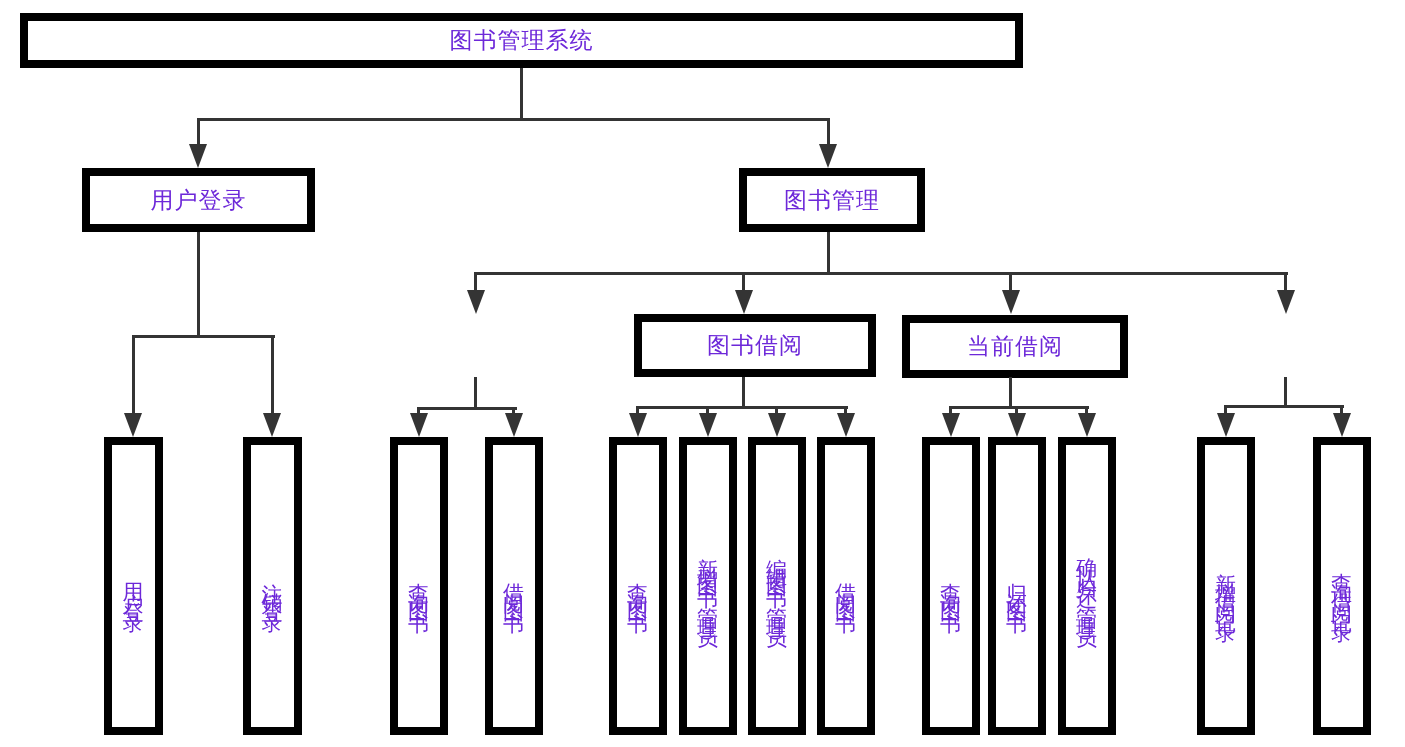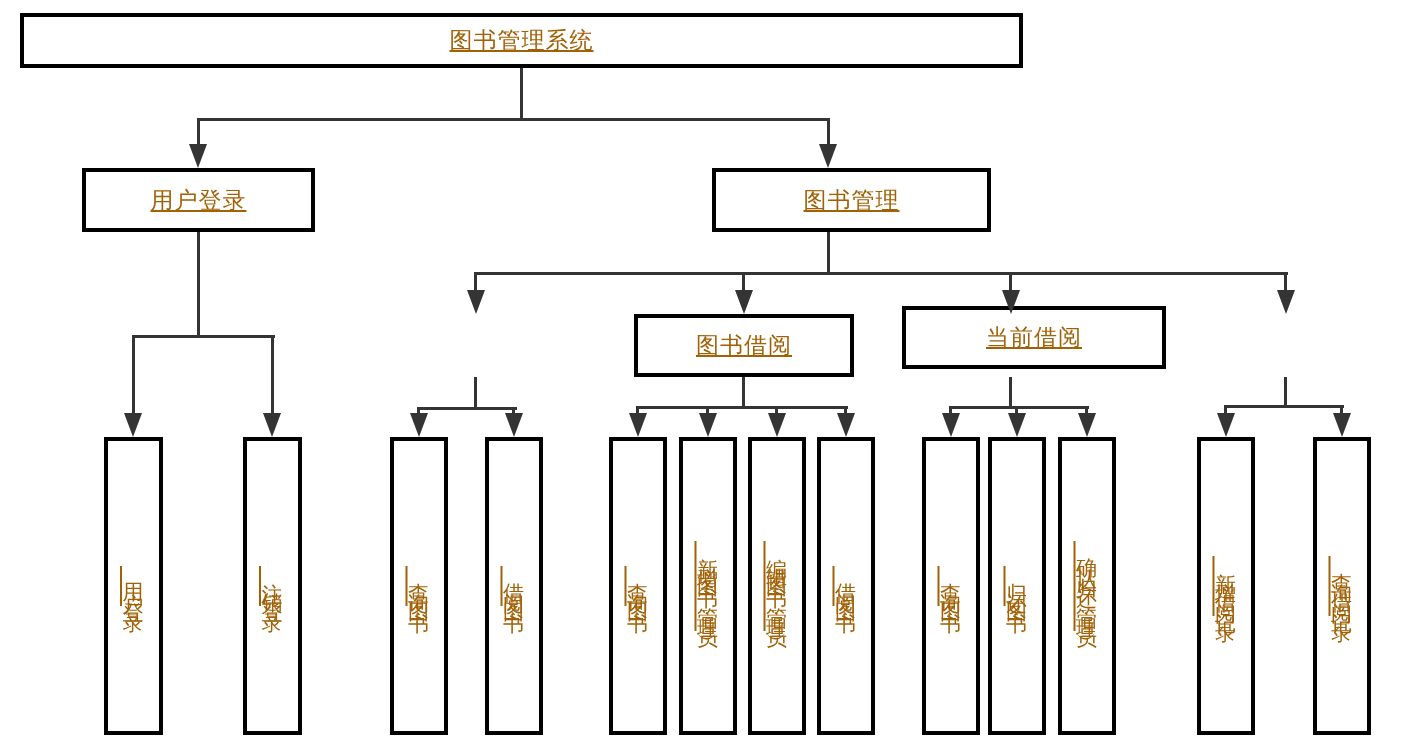--- a/index.html
+++ b/index.html
@@ -8,28 +8,27 @@
     position: relative;
     width: 1405px;
     height: 747px;
     background: #ffffff;
     font-family: "Liberation Sans", sans-serif;
     overflow: hidden;
   }
   .node {
     position: absolute;
     box-sizing: border-box;
-    border: 4px solid #000000;
+    border: 8px solid #000000;
     background: #ffffff;
-    color: #a16207;
+    color: #6d28d9;
     display: flex;
     align-items: center;
     justify-content: center;
     text-align: center;
-    text-decoration: underline;
   }
   .node.h { font-size: 23px; letter-spacing: 1px; white-space: nowrap; }
   .node.v {
     writing-mode: vertical-lr;
     text-orientation: mixed;
     font-size: 21px;
     letter-spacing: 10px;
     line-height: 1;
   }
   .seg { position: absolute; background: #343434; }
@@ -51,24 +50,24 @@
   }
 </style>
 </head>
 <body>
 
 <div class="stage">
 
   <div class="node h" style="left:20px; top:13px; width:1003px; height:55px;">图书管理系统</div>
 
   <div class="node h" style="left:82px; top:168px; width:233px; height:64px;">用户登录</div>
-  <div class="node h" style="left:712px; top:168px; width:279px; height:64px;">图书管理</div>
+  <div class="node h" style="left:739px; top:168px; width:186px; height:64px;">图书管理</div>
 
-  <div class="node h" style="left:634px; top:314px; width:220px; height:63px;text-align:right;">图书借阅</div>
-  <div class="node h" style="left:902px; top:306px; width:264px; height:63px;">当前借阅</div>
+  <div class="node h" style="left:634px; top:314px; width:242px; height:63px;text-align:right;">图书借阅</div>
+  <div class="node h" style="left:902px; top:315px; width:226px; height:63px;">当前借阅</div>
 
   <div class="node v" style="left:104px; top:437px; width:59px; height:298px;">用户登录</div>
   <div class="node v" style="left:243px; top:437px; width:59px; height:298px;">注销登录</div>
 
   <div class="node v" style="left:390px; top:437px; width:58px; height:298px;">查询图书</div>
   <div class="node v" style="left:485px; top:437px; width:58px; height:298px;">借阅图书</div>
 
   <div class="node v" style="left:609px; top:437px; width:58px; height:298px;">查询图书</div>
   <div class="node v" style="left:679px; top:437px; width:58px; height:298px;">新增图书（管理员）</div>
   <div class="node v" style="left:748px; top:437px; width:58px; height:298px;">编辑图书（管理员）</div>

